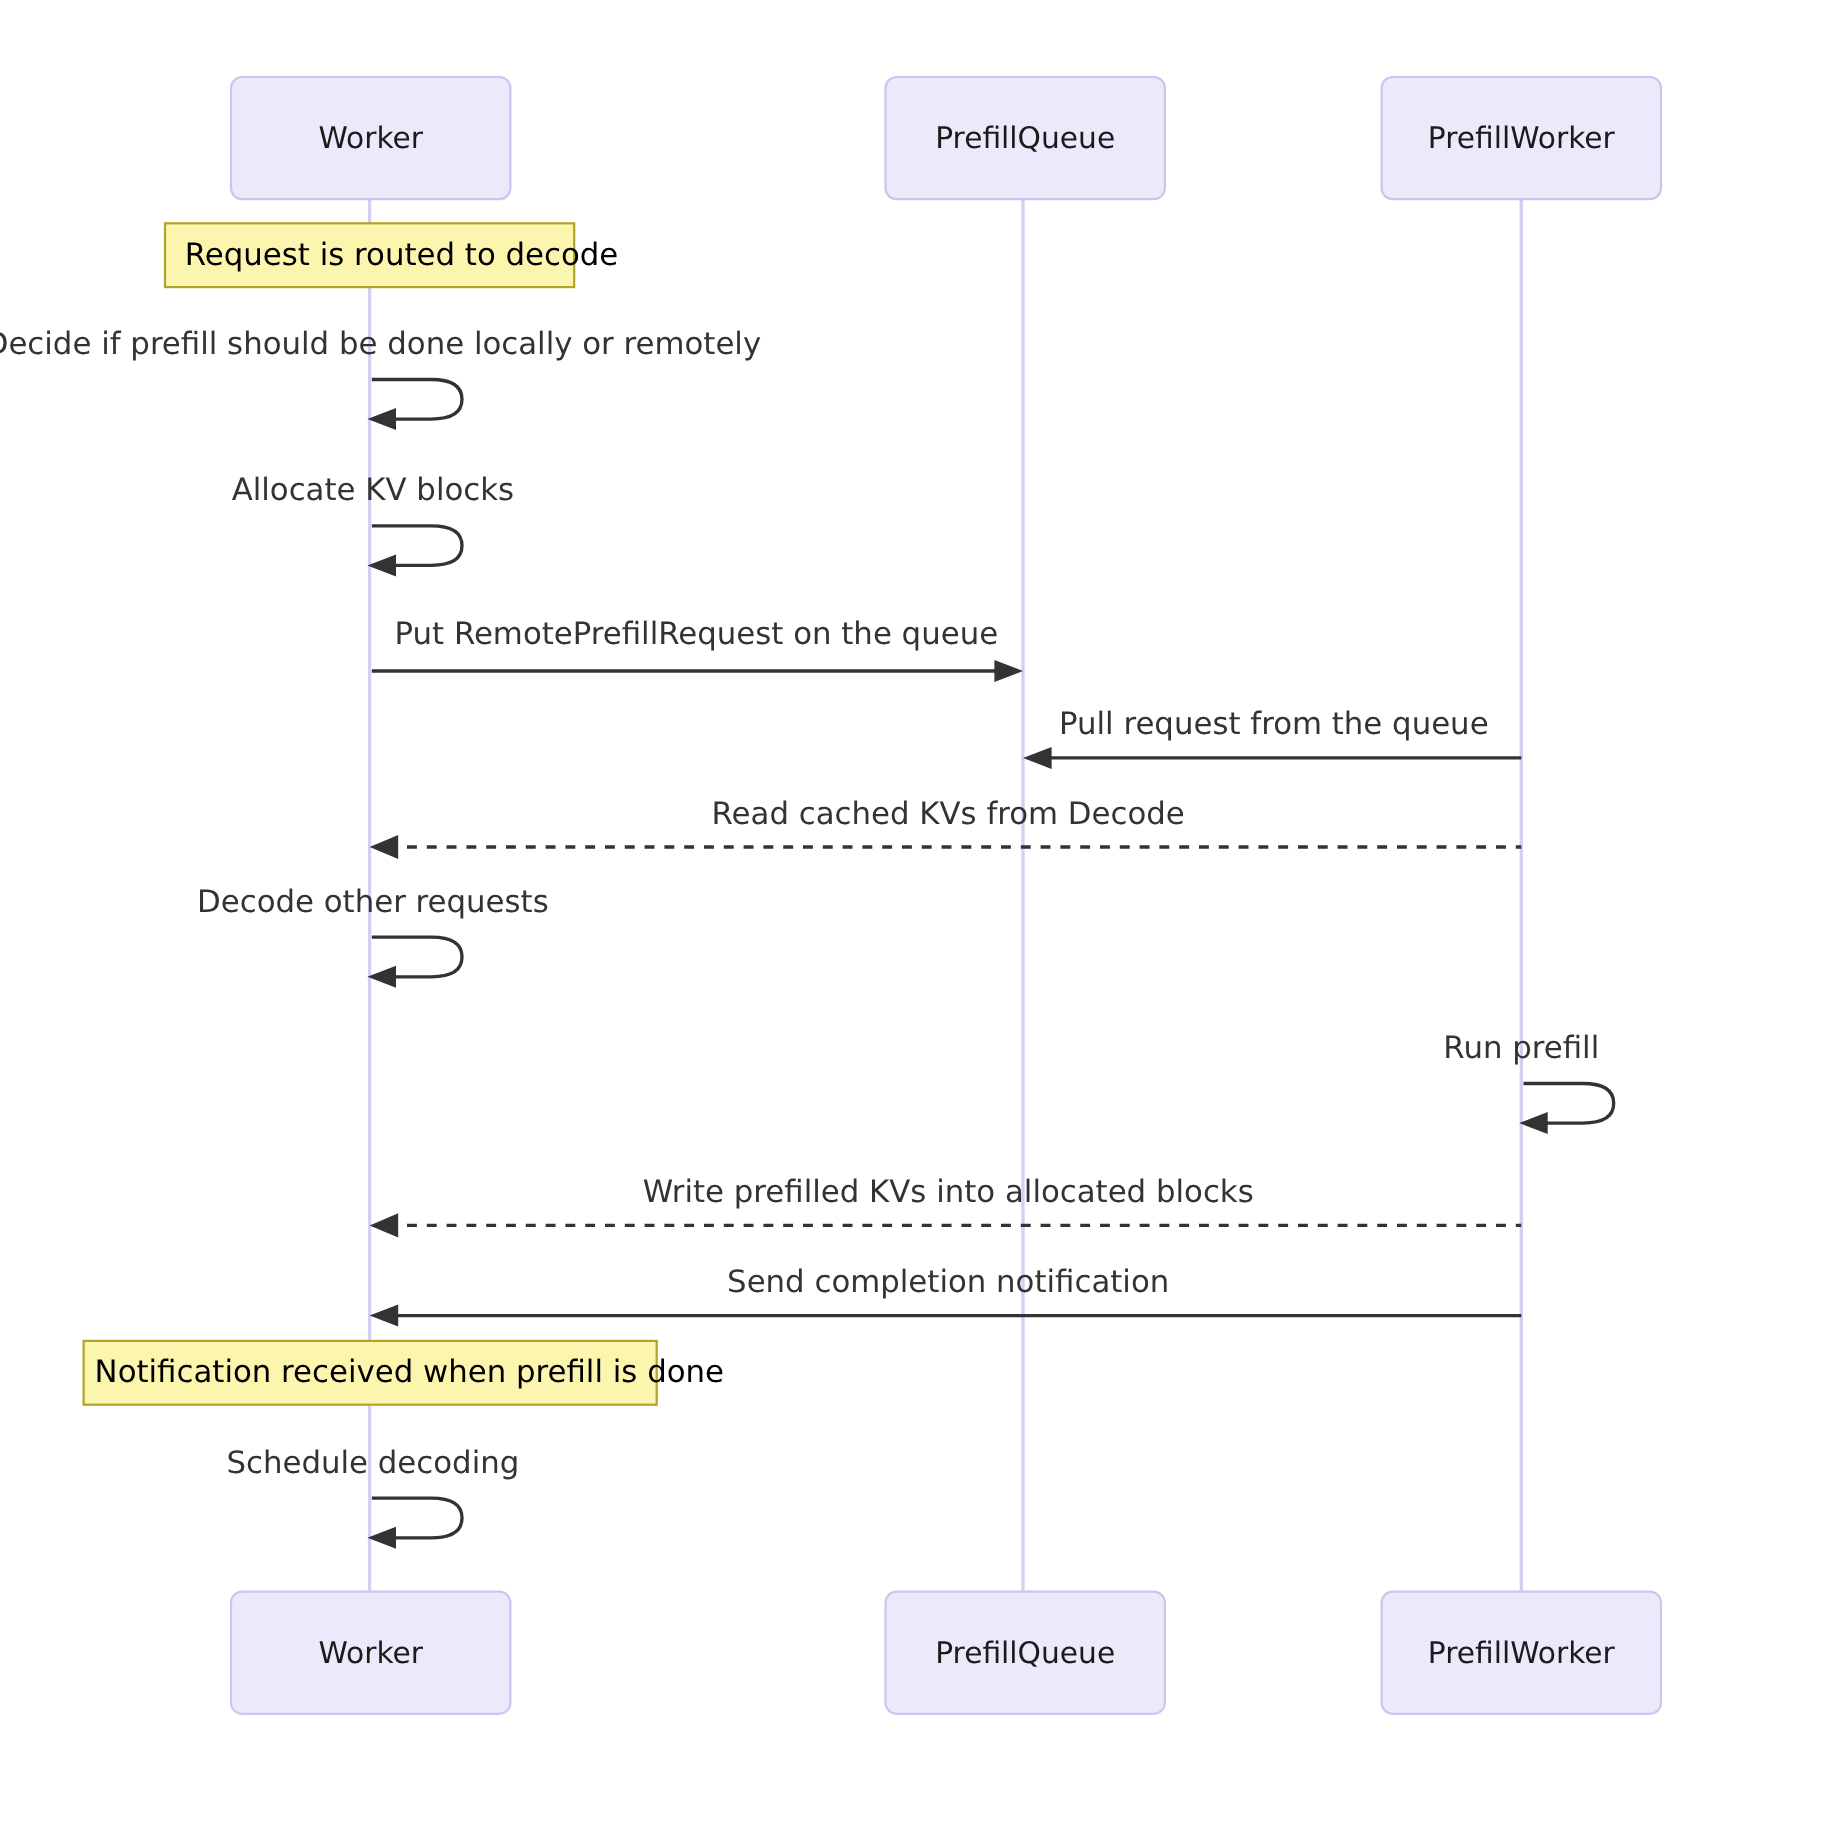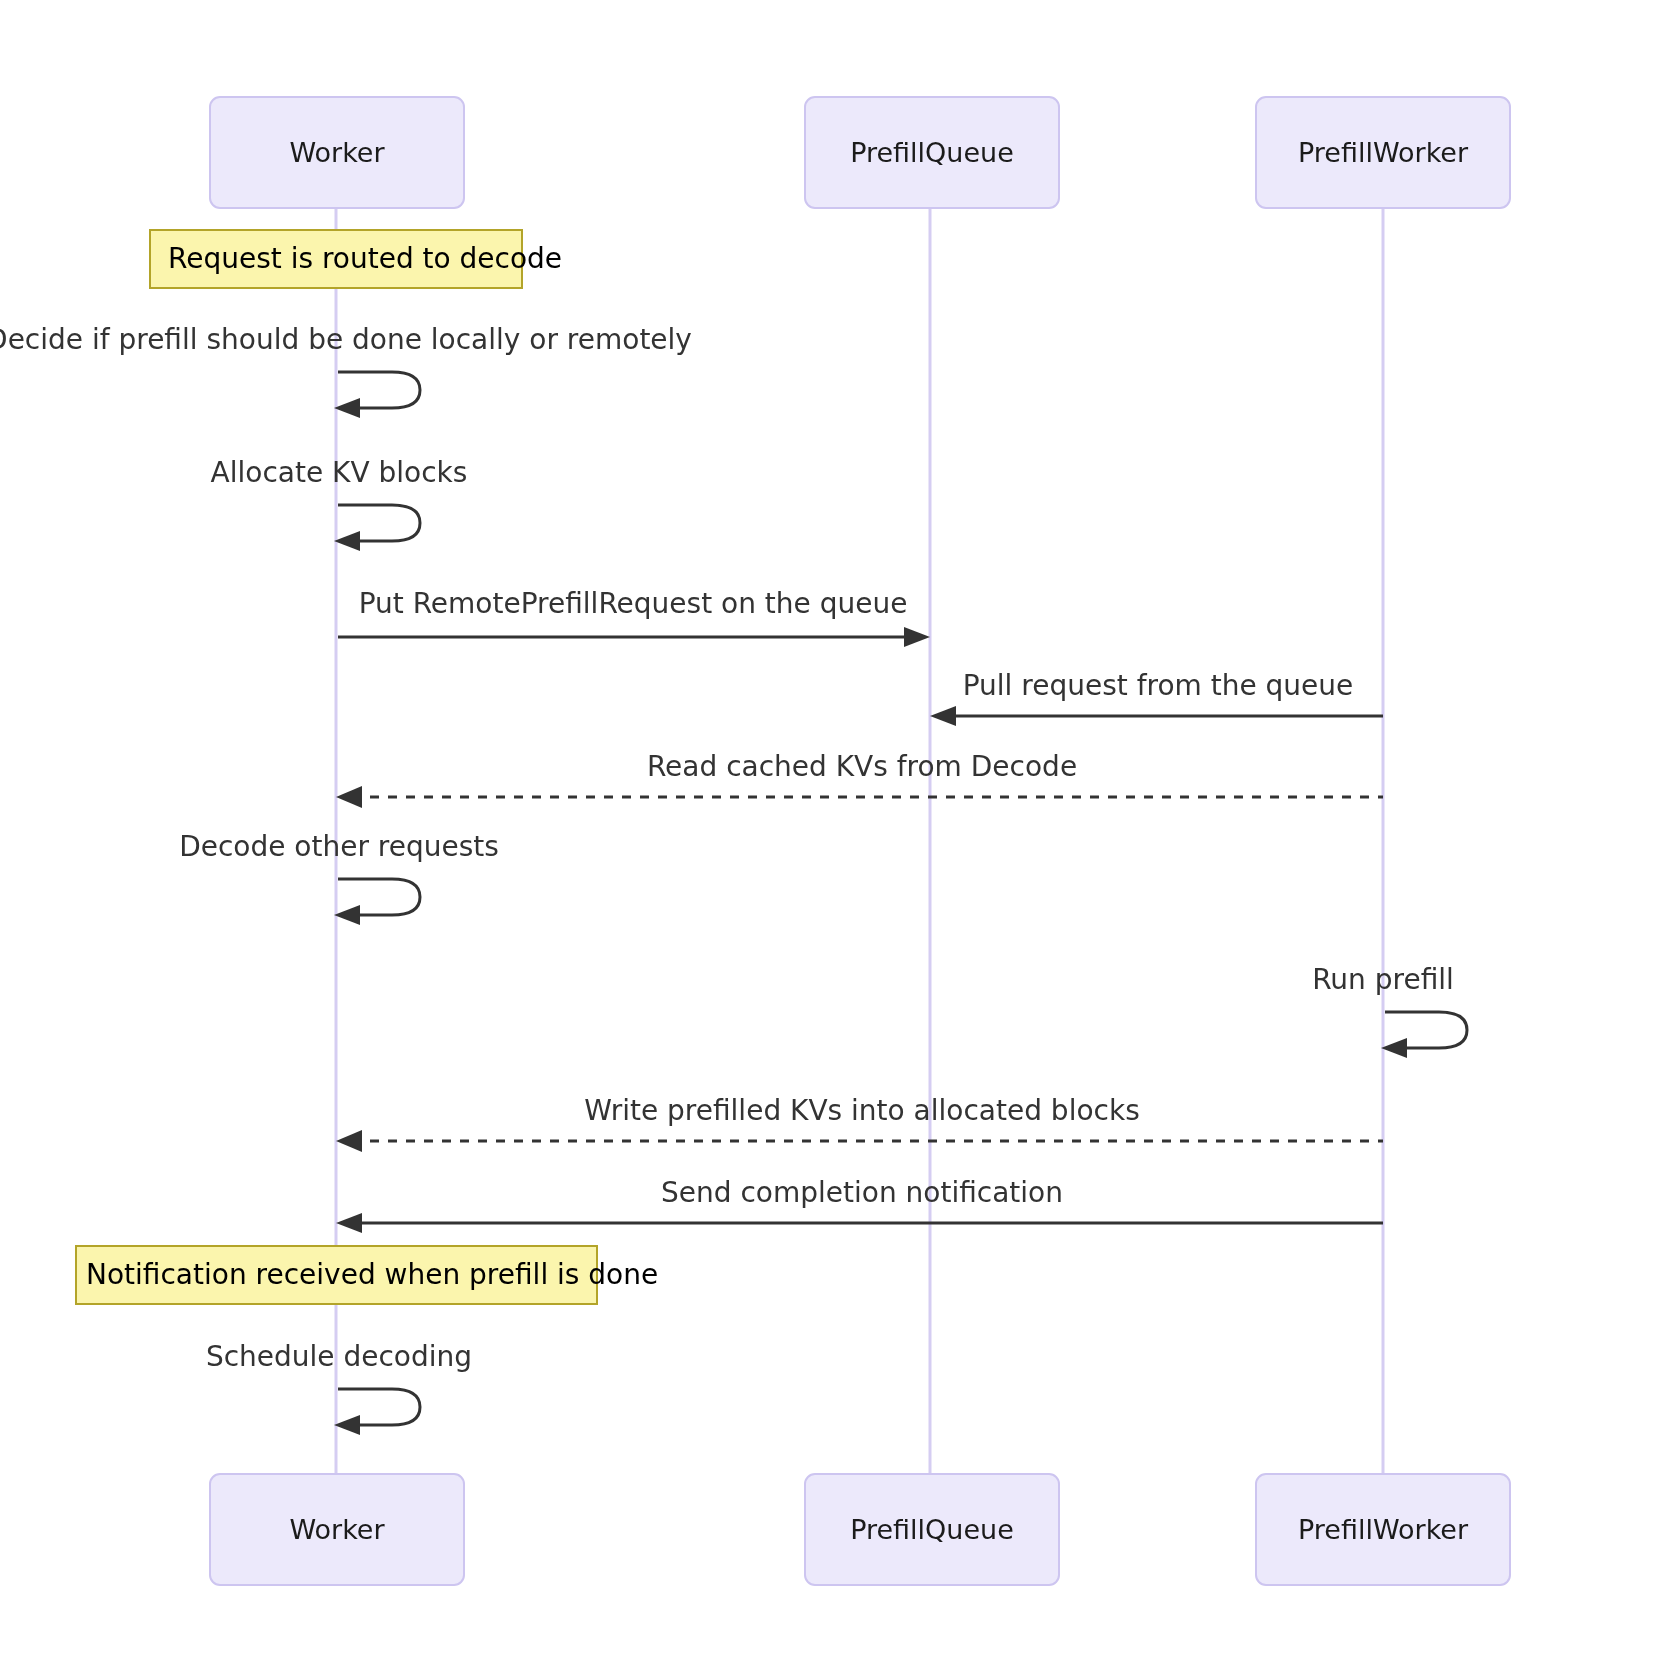--- a/index.html
+++ b/index.html
@@ -10,21 +10,20 @@
   body {
     width: 1666px;
     height: 1668px;
     font-family: "DejaVu Sans", sans-serif;
     overflow: hidden;
   }
   #diagram-root {
     position: relative;
     width: 1666px;
     height: 1440px;
-    margin-top: 27px;
   }
   svg#seq {
     display: block;
     width: 1666px;
     height: 1668px;
   }
   .participant-box {
     fill: #ECE9FB;
     stroke: #CDC5F0;
     stroke-width: 2;

